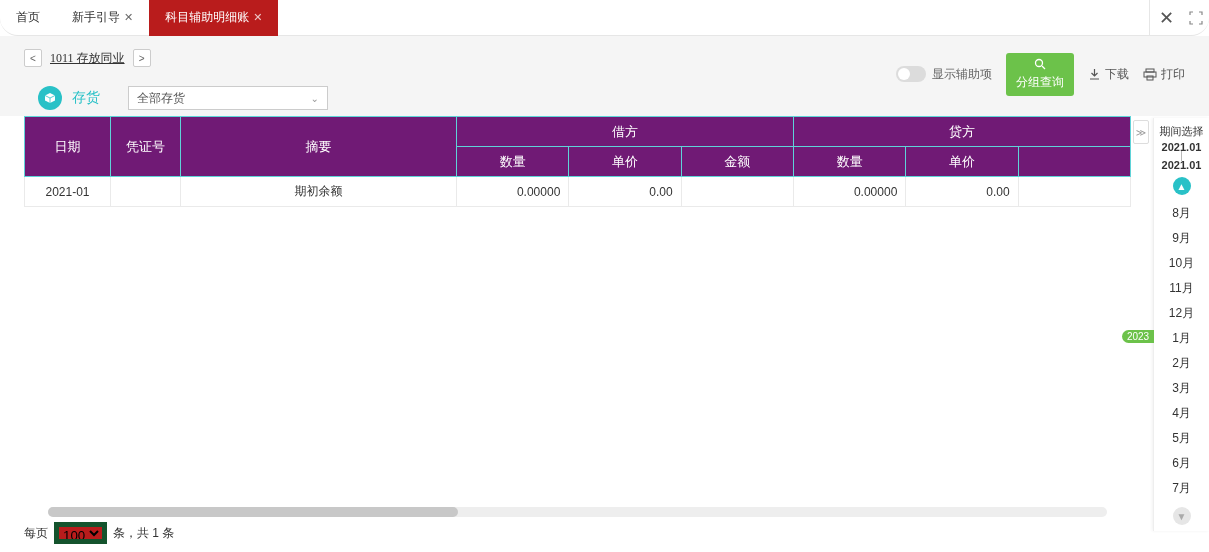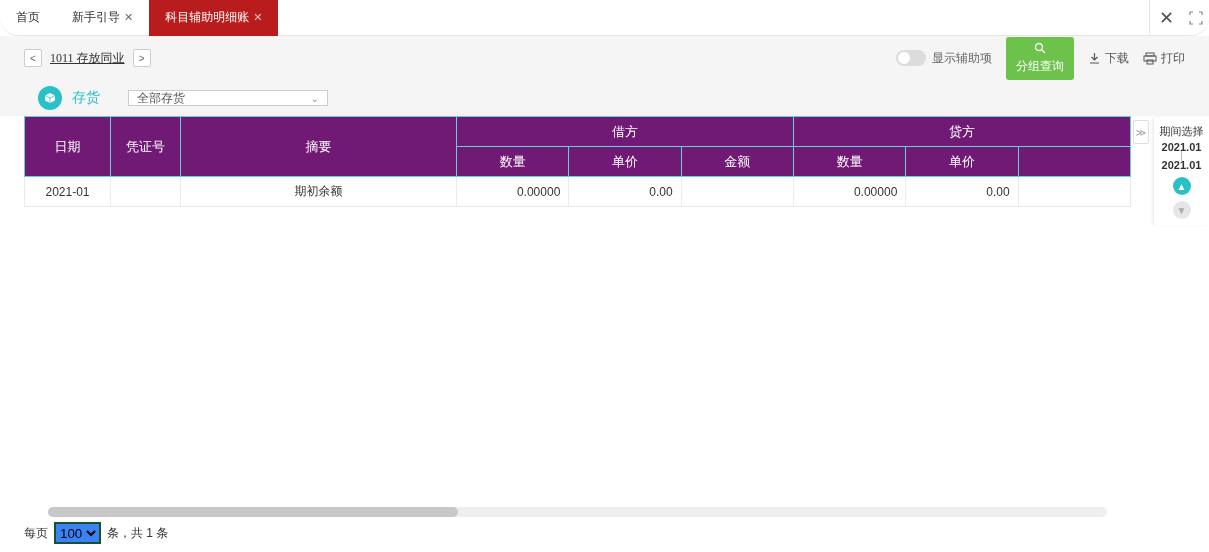--- a/index.html
+++ b/index.html
@@ -12,49 +12,49 @@
 .tab-close { font-size: 11px; opacity: .75; }
 .tabs-right { position: absolute; right: 0; top: 0; display: flex; align-items: center; height: 36px; }
 .close-all { width: 34px; height: 36px; display: flex; align-items: center; justify-content: center; font-size: 18px; color: #555; border-left: 1px solid #e6e6e6; cursor: pointer; }
 .fullscreen { width: 26px; height: 36px; display: flex; align-items: center; justify-content: center; cursor: pointer; color: #888; }
 
 
 .toolbar { display: flex; align-items: center; height: 44px; padding: 0 24px; background: #f5f5f5; position: relative; }
 .nav-arrows { display: flex; align-items: center; gap: 6px; }
 .arrow-btn { width: 18px; height: 18px; border: 1px solid #ccc; border-radius: 2px; background: #fff; display: flex; align-items: center; justify-content: center; color: #666; cursor: pointer; font-size: 10px; }
 .account-link { color: #333; margin: 0 2px; text-decoration: underline; font-family: Liberation Serif, serif; }
-.toolbar-right { position: absolute; right: 24px; top: 0; height: 44px; display: flex; align-items: center; gap: 14px; }
+.toolbar-right { position: absolute; right: 24px; top: 16px; height: 44px; display: flex; align-items: center; gap: 14px; }
 .toggle { width: 30px; height: 16px; border-radius: 8px; background: #dcdcdc; position: relative; }
 .toggle::after { content: ""; width: 12px; height: 12px; border-radius: 50%; background: #fff; position: absolute; left: 2px; top: 2px; }
 .toggle-label { color: #666; }
 .btn-green { background: #6cc24a; color: #fff; border: none; border-radius: 3px; padding: 5px 10px; display: flex; align-items: center; gap: 4px; cursor: pointer; font-size: 12px; flex-direction: column; }
 .tool-link { display: flex; align-items: center; gap: 4px; color: #555; cursor: pointer; }
 
 
 .filter-row { display: flex; align-items: center; height: 36px; padding: 0 24px; gap: 28px; background: #f5f5f5; }
 .round-icon { width: 24px; height: 24px; border-radius: 50%; background: #29c1c7; display: flex; align-items: center; justify-content: center; }
 .round-icon svg { width: 14px; height: 14px; }
 .filter-label { color: #29c1c7; font-size: 14px; }
-.select-box { min-width: 200px; height: 16px; border: 1px solid #ccc; background: #fff; display: flex; align-items: center; justify-content: space-between; padding: 0 8px; cursor: pointer; color: #555; font-size: 12px; }
+.select-box { min-width: 200px; height: 24px; border: 1px solid #ccc; background: #fff; display: flex; align-items: center; justify-content: space-between; padding: 0 8px; cursor: pointer; color: #555; font-size: 12px; }
 
 
 .table-wrap { margin: 0 24px; position: relative; width: 1107px; }
 table { border-collapse: collapse; width: 100%; table-layout: fixed; }
 th { background: #701a75; color: #fff; font-weight: normal; text-align: center; height: 30px; border: 1px solid #5fd3d8; font-size: 13px; }
 td { height: 30px; border-bottom: 1px solid #eaeaea; border-right: 1px solid #eaeaea; padding: 0 8px; color: #333; font-size: 12px; text-align: center; }
 td.num { text-align: right; }
 td:first-child { border-left: 1px solid #eaeaea; }
 .expand-handle { position: absolute; right: -18px; top: 4px; width: 16px; height: 24px; border: 1px solid #ddd; background: #fff; display: flex; align-items: center; justify-content: center; color: #999; cursor: pointer; border-radius: 2px; font-size: 10px; }
 
 .h-scroll { margin: 300px 24px 0; height: 10px; background: #eee; border-radius: 5px; position: relative; }
 .h-scroll-thumb { position: absolute; left: 0; top: 0; width: 410px; height: 10px; background: #c8c8c8; border-radius: 5px; }
 
 
 .pager { position: absolute; bottom: 8px; left: 24px; display: flex; align-items: center; gap: 6px; color: #333; }
-.pager select { height: 22px; border: 2px solid #14532d; background: #3b82f6; }
+.pager select { height: 22px; border: 5px solid #14532d; background: #b91c1c; }
 
 
 .period-panel { position: absolute; right: 0; top: 118px; width: 56px; background: #fff; border-left: 1px solid #eee; box-shadow: -1px 0 3px rgba(0,0,0,.06); padding-top: 4px; }
 .period-title { text-align: center; font-size: 11px; color: #333; padding: 2px 0; }
 .period-range { text-align: center; font-weight: bold; font-size: 11px; }
 .period-sep { text-align: center; color: #aaa; font-size: 10px; line-height: 6px; }
 .scroll-up, .scroll-down { width: 18px; height: 18px; border-radius: 50%; margin: 6px auto; display: flex; align-items: center; justify-content: center; font-size: 10px; cursor: pointer; }
 .scroll-up { background: #29c1c7; color: #fff; }
 .scroll-down { background: #e6e6e6; color: #aaa; }
 .period-list { display: flex; flex-direction: column; }
@@ -185,14 +185,31 @@
   <select><option>100</option></select>
   <span>条，共 1 条</span>
 </div>
 
 <div class="period-panel">
   <div class="period-title">期间选择</div>
   <div class="period-range">2021.01</div>
   <div class="period-sep">|</div>
   <div class="period-range">2021.01</div>
   <div class="scroll-up">▲</div>
+  <div class="period-list" style="position:relative;">
+    <div class="period-item">8月</div>
+    <div class="period-item">9月</div>
+    <div class="period-item">10月</div>
+    <div class="period-item">11月</div>
+    <div class="period-item">12月</div>
+    <div class="period-item" style="position:relative;">
+      <span class="year-badge">2023</span>
+      <span>1月</span>
+    </div>
+    <div class="period-item">2月</div>
+    <div class="period-item">3月</div>
+    <div class="period-item">4月</div>
+    <div class="period-item">5月</div>
+    <div class="period-item">6月</div>
+    <div class="period-item">7月</div>
+  </div>
   <div class="scroll-down">▼</div>
 </div>
 
 </body></html>

